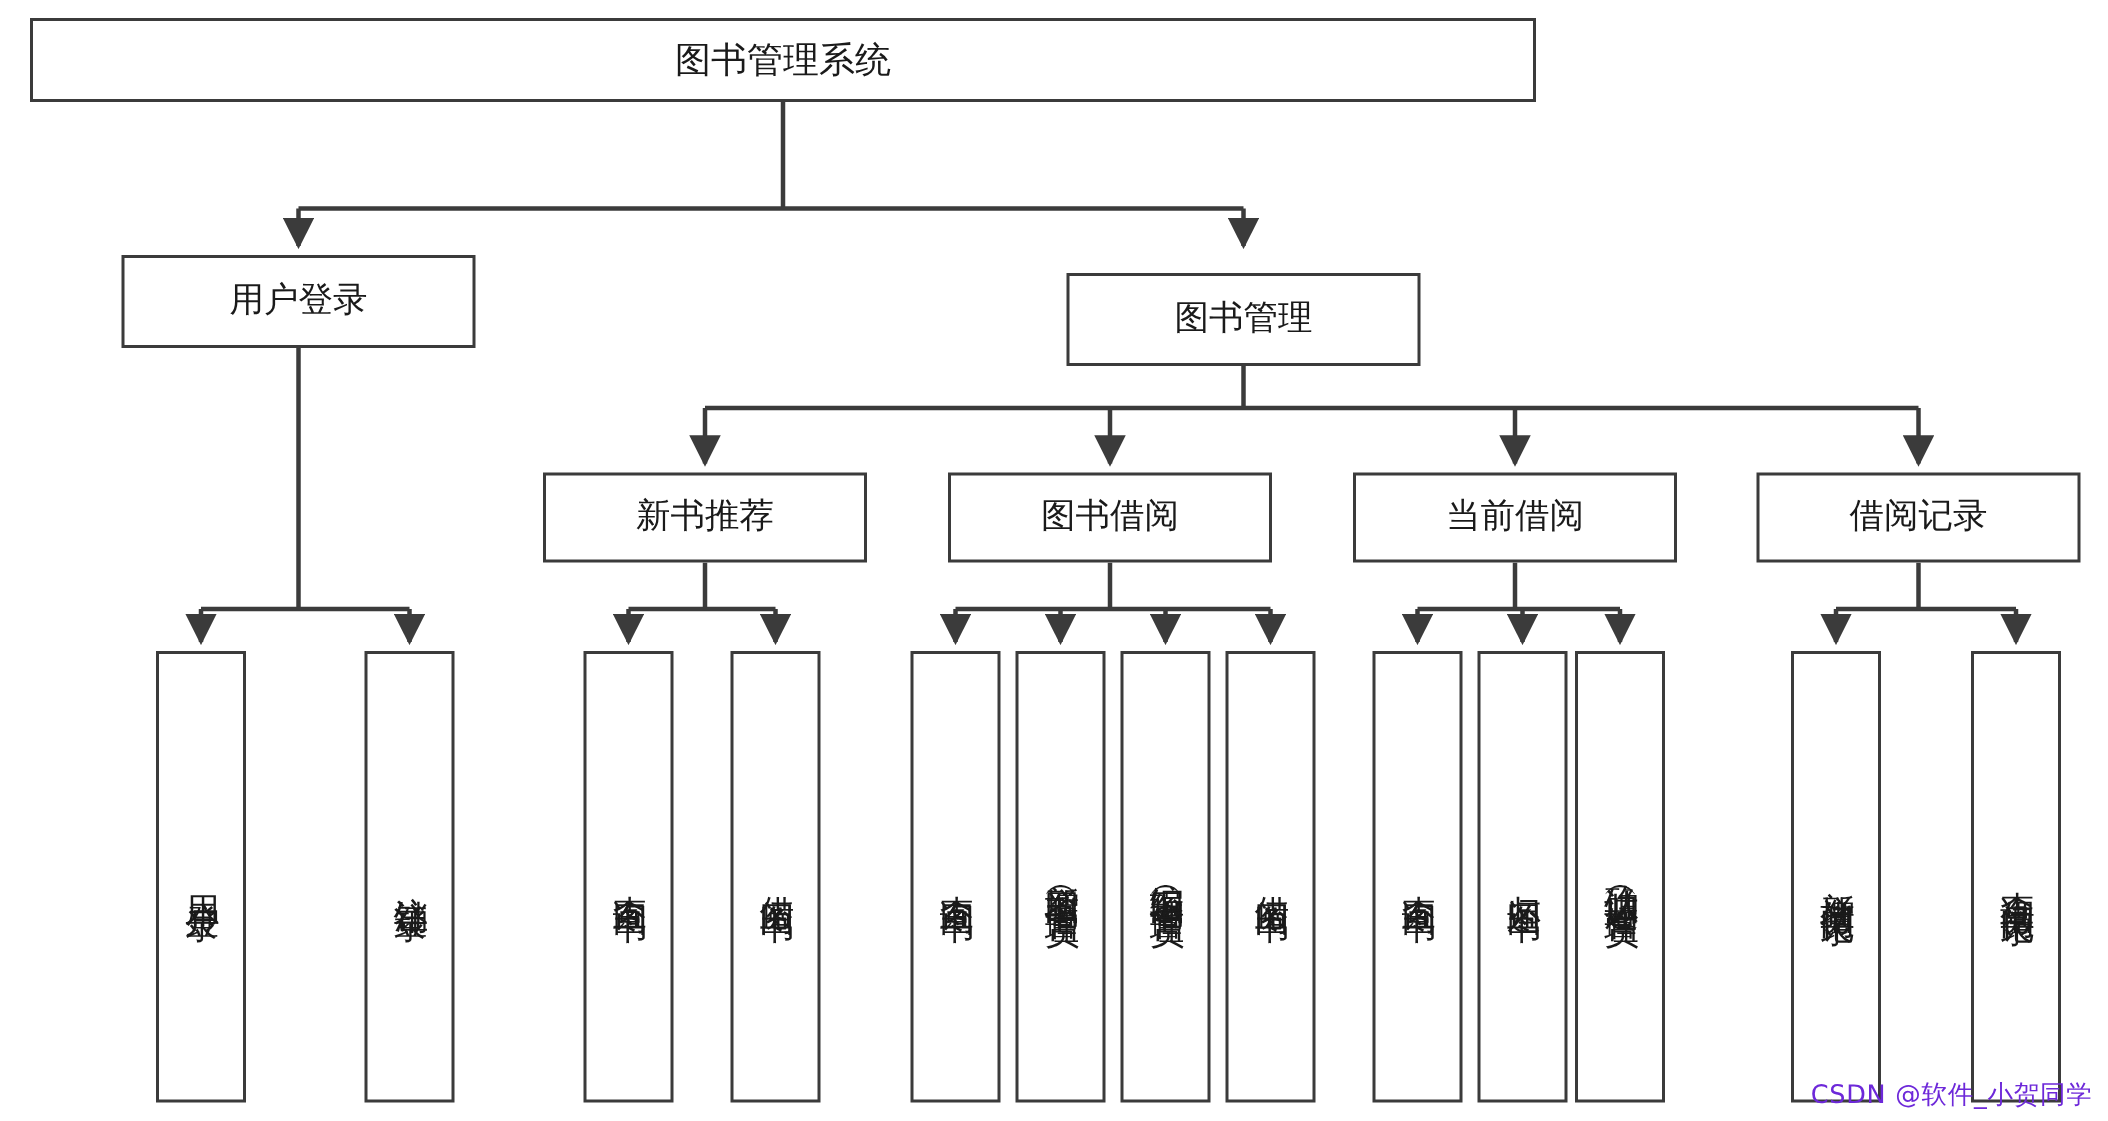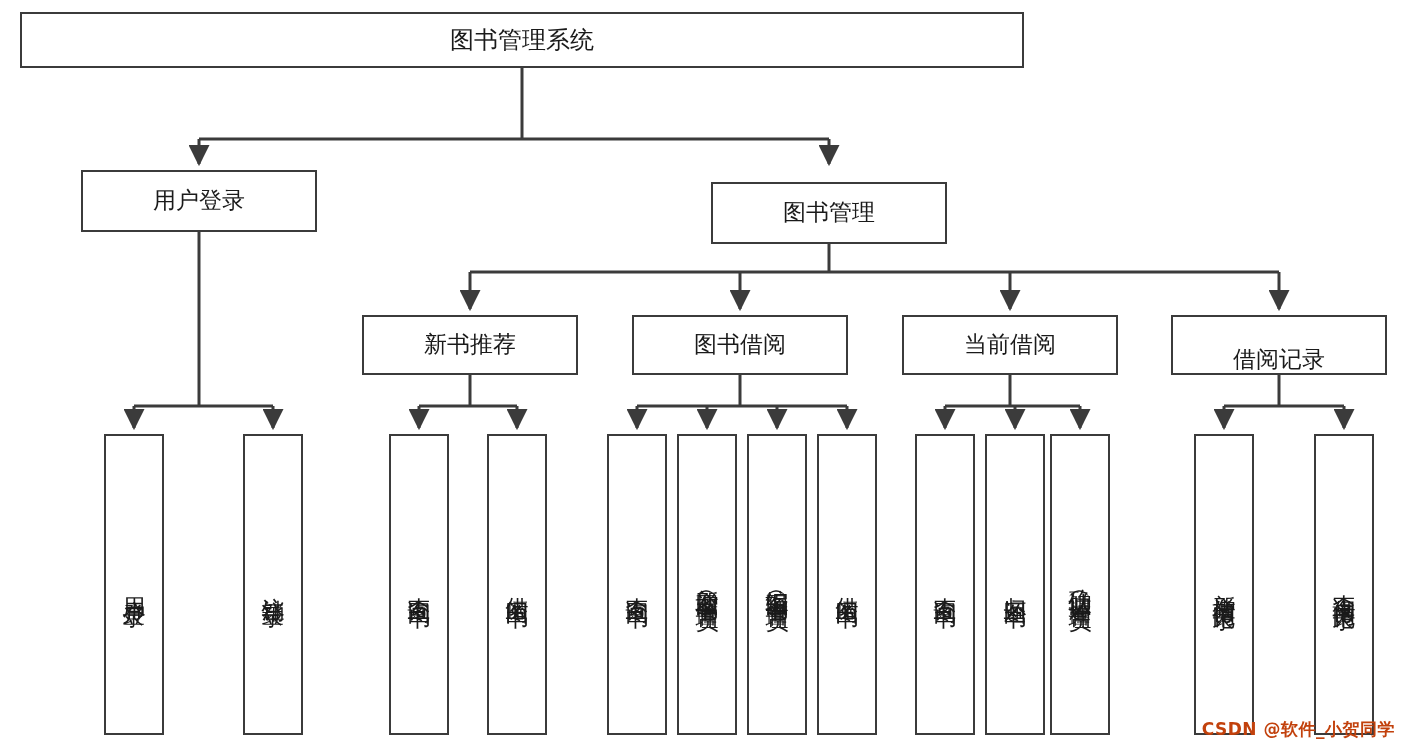--- a/index.html
+++ b/index.html
@@ -44,24 +44,23 @@
     font-size: 23px;
     letter-spacing: 3px;
     padding: 6px 0;
   }
   .node.root { font-size: 24px; }
   .watermark {
     position: absolute;
     right: 10px;
     bottom: 6px;
     font-size: 17px;
-    color: #c2410c;
+    color: #6d28d9;
     white-space: nowrap;
     letter-spacing: 0.5px;
-    font-weight: bold;
   }
 </style>
 </head>
 <body>
 
 <div id="canvas">
 
   <svg id="wires" viewBox="0 0 1405 747" xmlns="http://www.w3.org/2000/svg">
     <defs>
       <marker id="arrow" viewBox="0 0 10 10" refX="9" refY="5" markerWidth="7" markerHeight="7" orient="auto-start-reverse">
@@ -125,21 +124,21 @@
 
   <div class="node horiz" style="left: 632px; top: 315px; width: 216px; height: 60px;">
     <span>图书借阅</span>
   </div>
   <div class="node horiz" style="left: 362px; top: 315px; width: 216px; height: 60px;">
     <span>新书推荐</span>
   </div>
   <div class="node horiz" style="left: 902px; top: 315px; width: 216px; height: 60px;">
     <span>当前借阅</span>
   </div>
-  <div class="node horiz" style="left: 1171px; top: 315px; width: 216px; height: 60px; align-items: flex-end;">
+  <div class="node horiz" style="left: 1171px; top: 315px; width: 216px; height: 60px;">
     <span>借阅记录</span>
   </div>
 
   <div class="node vert" style="left: 104px; top: 434px; width: 60px; height: 301px;">
     <span>用户登录</span>
   </div>
   <div class="node vert" style="left: 243px; top: 434px; width: 60px; height: 301px;">
     <span>注销登录</span>
   </div>
   <div class="node vert" style="left: 389px; top: 434px; width: 60px; height: 301px;">

